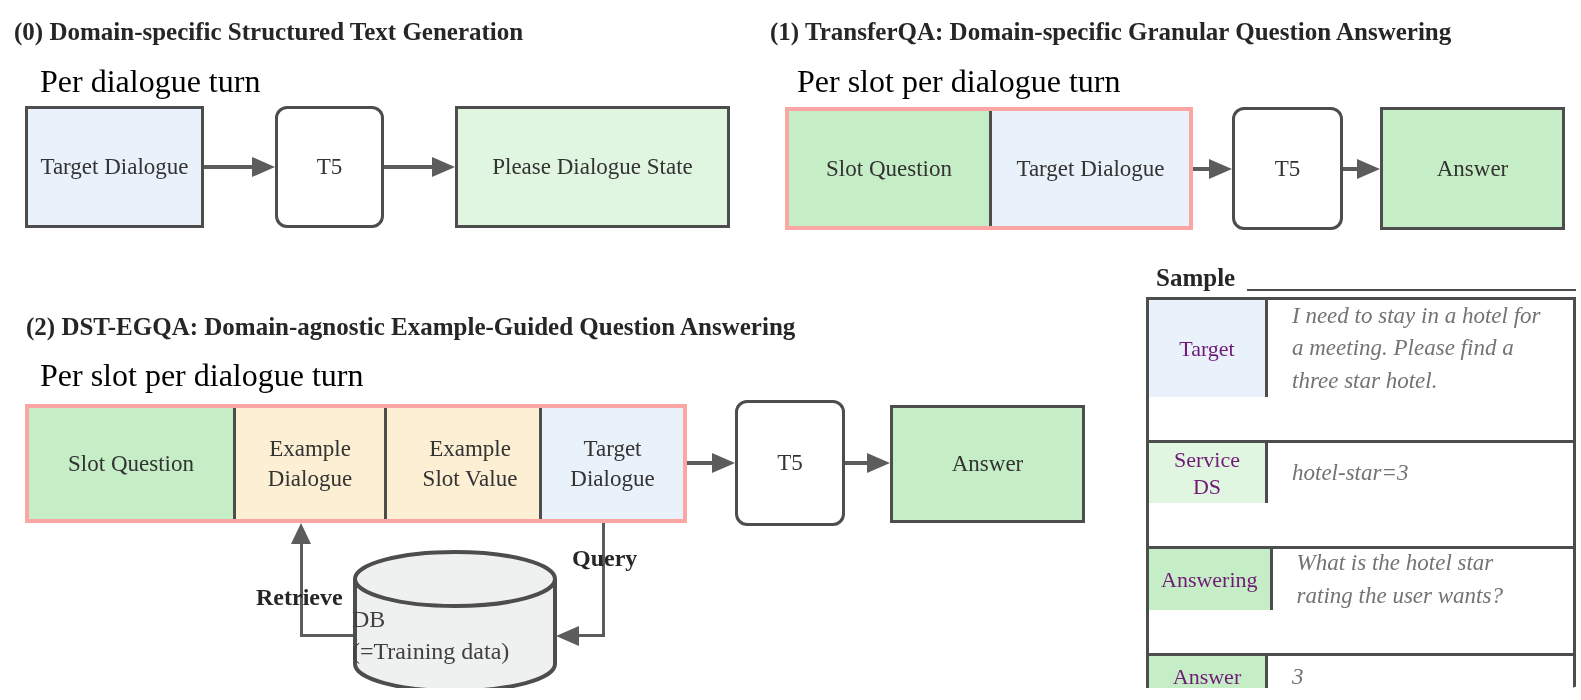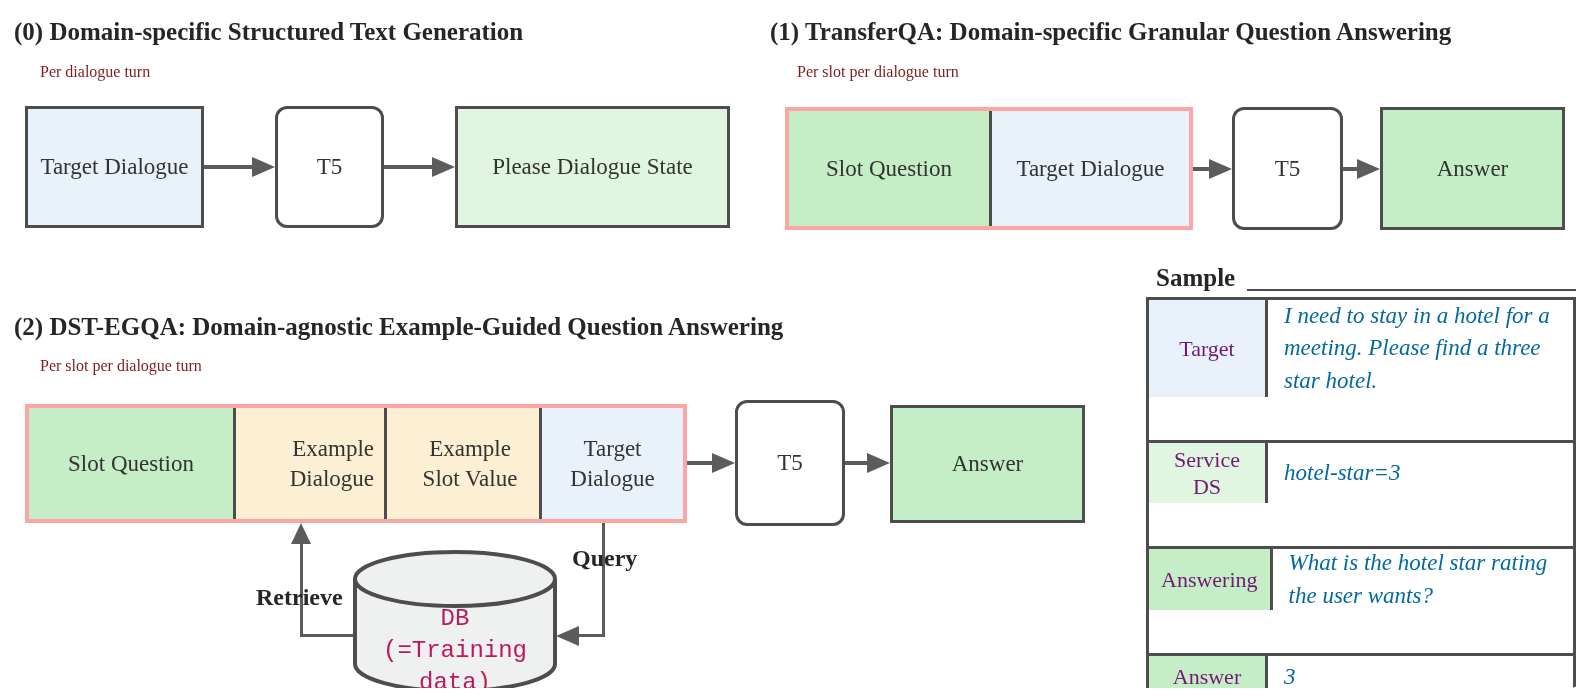--- a/index.html
+++ b/index.html
@@ -1,21 +1,21 @@
 <!DOCTYPE html>
 <html><head>
 <meta charset="utf-8">
 <style>
   html,body { margin:0; padding:0; background:#ffffff; }
   #canvas {
     position:relative; width:1581px; height:688px; background:#ffffff;
     font-family:"Liberation Serif","DejaVu Serif",serif; color:#333333; overflow:hidden;border-radius:10px;
   }
   .sec-title { position:absolute; font-weight:bold; font-size:25px; color:#262626; white-space:nowrap; }
-  .sec-sub   { position:absolute; font-size:16px; color:#7f1d1d; white-space:nowrap; }
+  .sec-sub   { position:absolute; font-size:32px; color:#000000; white-space:nowrap; }
   .box {
     position:absolute; box-sizing:border-box; border:3px solid #4d4d4d;
     display:flex; align-items:center; justify-content:center; text-align:center;
     font-size:23px; color:#333333; line-height:1.3;
   }
   .rounded { border-radius:12px; }
   .bg-blue   { background:#e9f1fb; }
   .bg-green  { background:#c6eec6; }
   .bg-lgreen { background:#e1f6e1; }
   .bg-tan    { background:#fcefd3; }
@@ -29,34 +29,34 @@
   .hline { position:absolute; background:#5c5c5c; height:4px; }
   .vline { position:absolute; background:#5c5c5c; width:3px; }
   .thin  { height:3px; }
   .tri-r { position:absolute; width:0; height:0; border-top:10px solid transparent;
            border-bottom:10px solid transparent; border-left:23px solid #5c5c5c; }
   .tri-l { position:absolute; width:0; height:0; border-top:10px solid transparent;
            border-bottom:10px solid transparent; border-right:23px solid #5c5c5c; }
   .tri-up{ position:absolute; width:0; height:0; border-left:10px solid transparent;
            border-right:10px solid transparent; border-bottom:21px solid #5c5c5c; }
   .small-bold { position:absolute; font-weight:bold; font-size:24px; color:#262626; white-space:nowrap; }
-  .db-text { position:absolute; left:352px; top:603px; width:206px; text-align:center;
-             font-size:24px; color:#be185d; line-height:32px;font-family:Liberation Mono, monospace; }
+  .db-text { position:absolute; left:352px; top:603px; width:206px; text-align:left;
+             font-size:24px; color:#404040; line-height:32px; }
   
   .sample-heading { position:absolute; left:1156px; top:264px; font-weight:bold; font-size:25px; color:#262626; }
   .heading-rule { position:absolute; left:1247px; top:289px; width:329px; height:2px; background:#4d4d4d; }
   .sample-table { position:absolute; left:1146px; top:297px; width:430px;
                   box-sizing:border-box; border:3px solid #4d4d4d; background:#ffffff; }
   .srow { display:flex; box-sizing:border-box; }
   .srow + .srow { border-top:3px solid #4d4d4d;margin-top:43px; }
   .slabel { flex:0 0 119px; box-sizing:border-box; border-right:3px solid #4d4d4d;
             display:flex; align-items:center; justify-content:center; text-align:center;
             font-size:22px; color:#701a75; padding:0 12px; line-height:1.25; }
   .svalue { flex:1; display:flex; align-items:center; font-style:italic; font-size:23px;
-            color:#0369a1; padding:6px 16px; line-height:1.42; }
+            color:#737373; padding:6px 24px; line-height:1.42; }
 </style>
 </head>
 <body>
 
 <div id="canvas">
 
   <div class="sec-title" style="left:14px; top:18px;">(0) Domain-specific Structured Text Generation</div>
   <div class="sec-sub" style="left:40px; top:63px;">Per dialogue turn</div>
 
   <div class="box bg-blue" style="left:25px; top:106px; width:179px; height:122px;">
@@ -88,28 +88,28 @@
   <div class="tri-r" style="left:1209px; top:159px;"></div>
   <div class="box bg-white rounded" style="left:1232px; top:107px; width:111px; height:123px;">
     <span>T5</span>
   </div>
   <div class="hline" style="left:1343px; top:167px; width:16px;"></div>
   <div class="tri-r" style="left:1357px; top:159px;"></div>
   <div class="box bg-green" style="left:1380px; top:107px; width:185px; height:123px;">
     <span>Answer</span>
   </div>
 
-  <div class="sec-title" style="left:14px; top:313px;">(2) DST-EGQA: Domain-agnostic Example-Guided Question Answering</div>
+  <div class="sec-title" style="left:26px; top:313px;">(2) DST-EGQA: Domain-agnostic Example-Guided Question Answering</div>
   <div class="sec-sub" style="left:40px; top:357px;">Per slot per dialogue turn</div>
 
   <div class="combo" style="left:25px; top:404px; width:662px; height:119px;">
     <div class="cell bg-green" style="width:204px;">
       <span>Slot Question</span>
     </div>
-    <div class="cell bg-tan" style="width:151px;text-align:right;">
+    <div class="cell bg-tan" style="width:151px;">
       <span>Example Dialogue</span>
     </div>
     <div class="cell bg-tan" style="width:155px;padding-left:24px;">
       <span>Example Slot Value</span>
     </div>
     <div class="cell bg-blue" style="flex:1;">
       <span>Target Dialogue</span>
     </div>
   </div>
   <div class="hline" style="left:687px; top:461px; width:26px;"></div>

